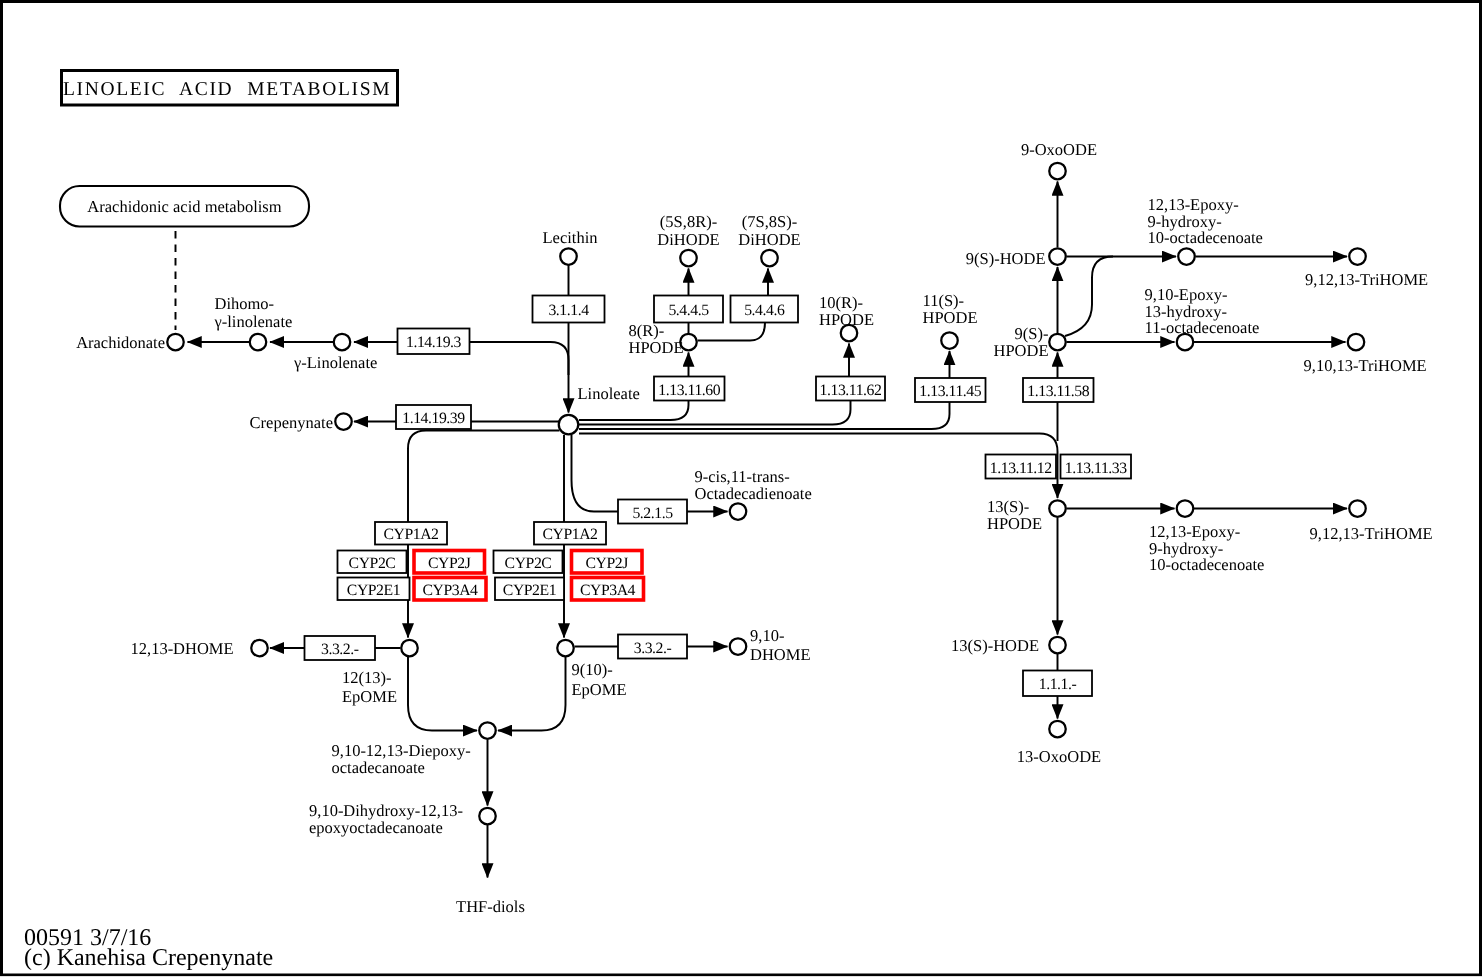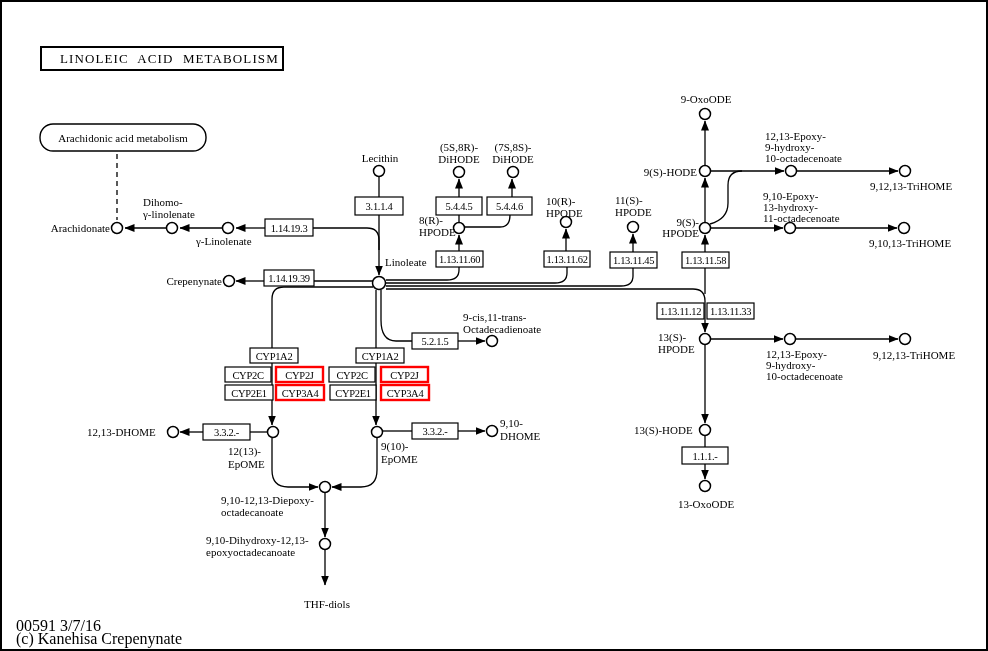--- a/index.html
+++ b/index.html
@@ -1,21 +1,21 @@
 <!DOCTYPE html>
 <html><head>
 <meta charset="utf-8">
 <style>
   html,body{margin:0;padding:0;background:#fff;}
   #canvas{position:relative;width:988px;height:651px;background:#ffffff;
           font-family:"Liberation Serif", serif;color:#000;overflow:hidden;}
   #frame{position:absolute;inset:0;border:2px solid #000;pointer-events:none;}
   #title-box{position:absolute;left:40px;top:46px;width:222px;height:21px;
              border:2px solid #000;font-size:13px;letter-spacing:1.1px;word-spacing:5px;
-             line-height:21px;padding-left:18px;white-space:nowrap;}
+             line-height:21px;padding-left:0;white-space:nowrap;}
   #footer{position:absolute;left:16px;top:620px;font-size:16px;line-height:12.5px;}
   svg{position:absolute;left:0;top:0;}
   .edge{fill:none;stroke:#000;stroke-width:1.3px;}
   .edge.dashed{stroke-dasharray:5,4;}
   .cpd{fill:#fff;stroke:#000;stroke-width:1.5px;}
   .ebox{fill:#fff;stroke:#000;stroke-width:1.2px;}
   .ebox.hl{stroke:#ff0000;stroke-width:2.4px;}
   .elbl{font-family:"Liberation Serif",serif;font-size:10.5px;letter-spacing:-0.3px;fill:#000;}
   .lbl{font-family:"Liberation Serif",serif;font-size:11px;fill:#000;}
   .maplink{fill:#fff;stroke:#000;stroke-width:1.4px;}

